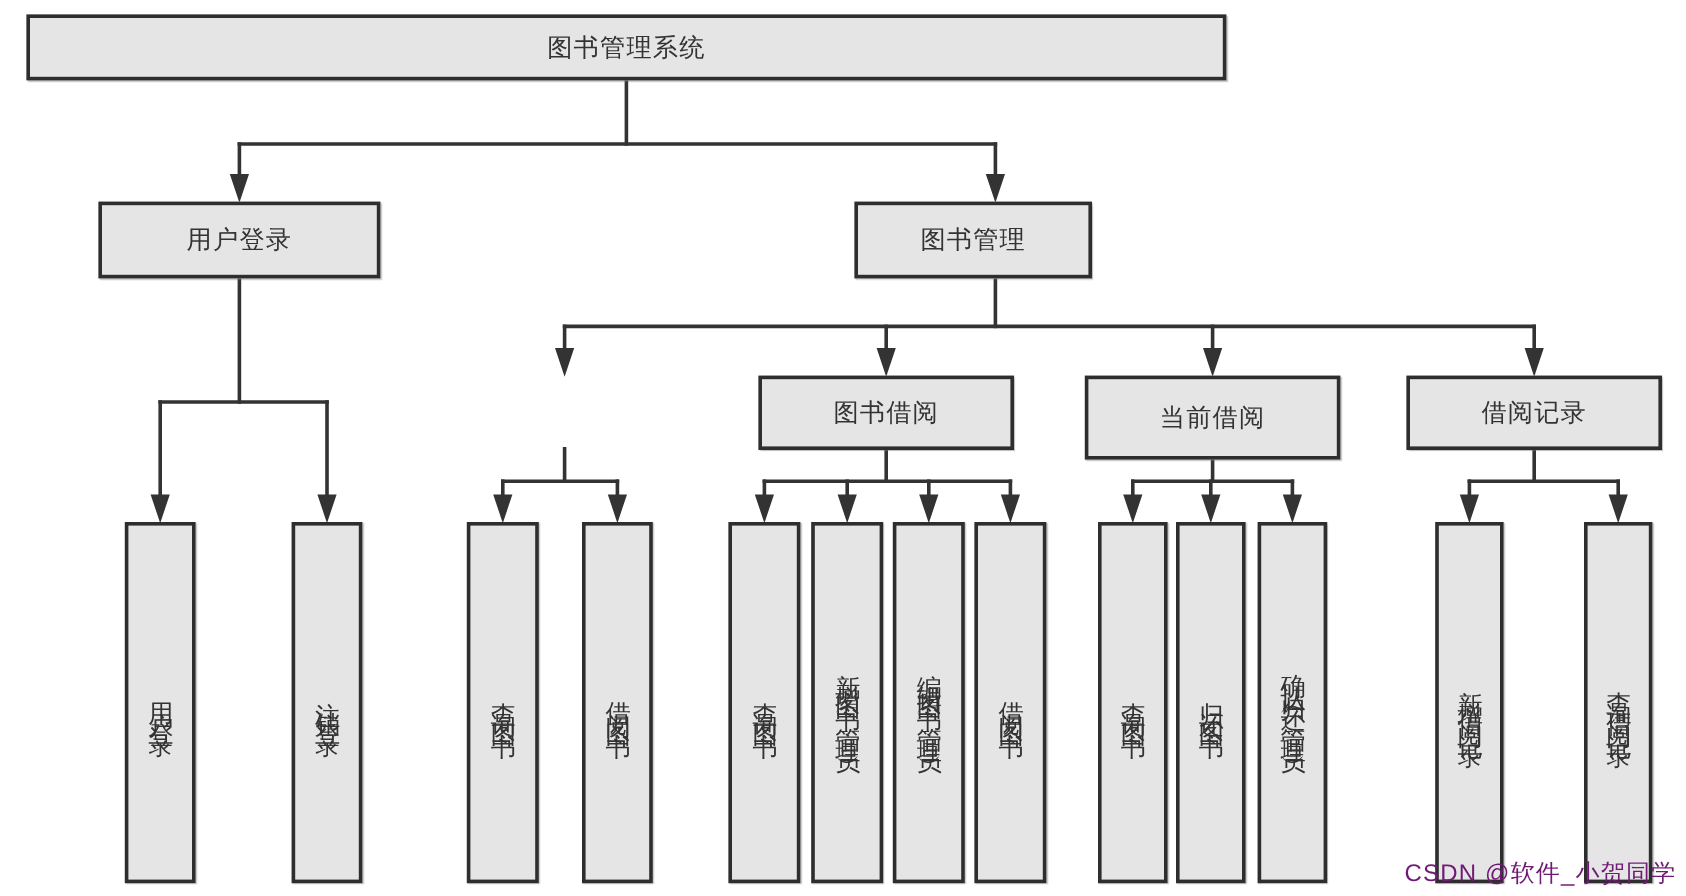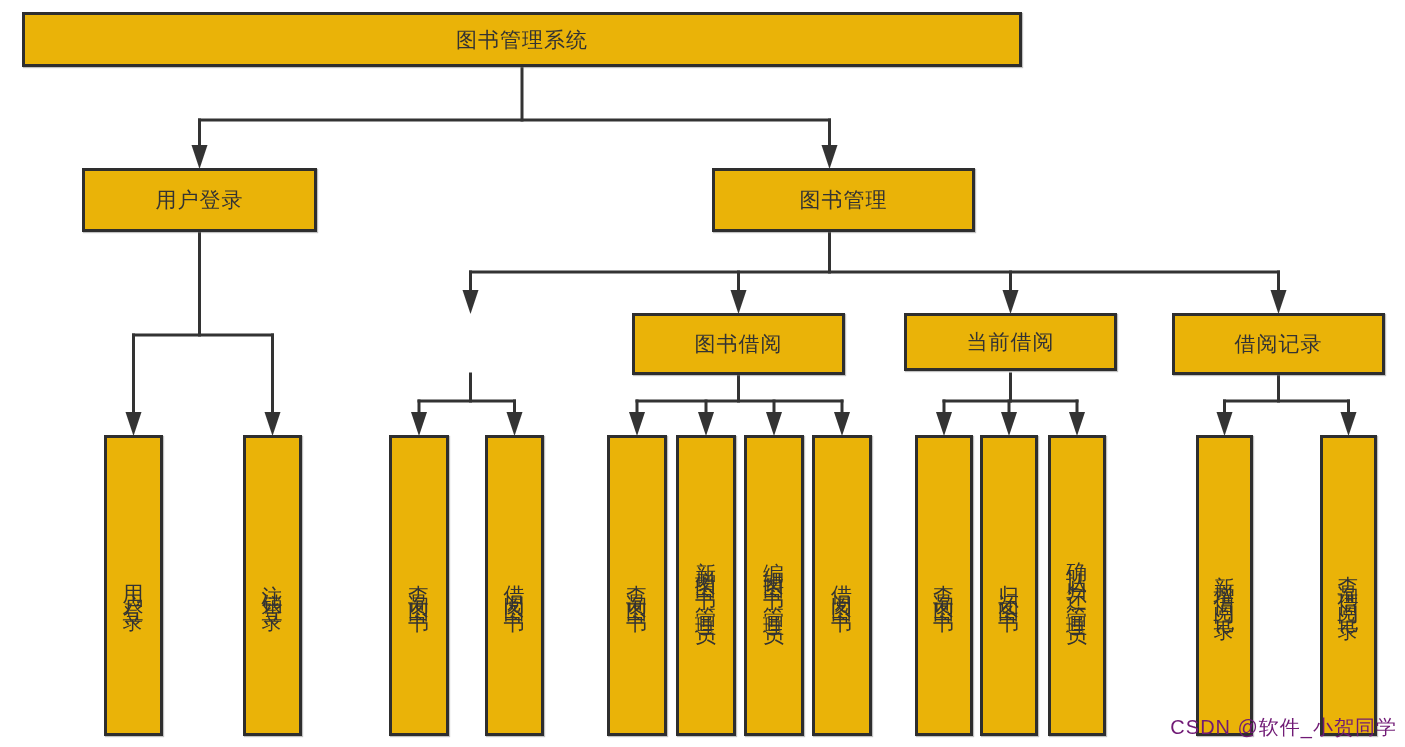--- a/index.html
+++ b/index.html
@@ -7,43 +7,43 @@
     position:relative;
     width:1405px;height:747px;
     background:#ffffff;
     font-family:"Liberation Sans",sans-serif;
     color:#333333;
     overflow:hidden;
   }
   #wires{position:absolute;left:0;top:0;z-index:0;}
   .node{
     position:absolute;
-    background:#eab308;
+    background:#e5e5e5;
     border:3px solid #2e2e2e;
     box-shadow:1px 1px 1px rgba(120,120,120,.45);
     box-sizing:border-box;
     display:flex;align-items:center;justify-content:center;
     z-index:1;
   }
   .hlabel{font-size:21px;letter-spacing:1px;white-space:nowrap;}
   .vnode span{
     writing-mode:vertical-rl;
     text-orientation:mixed;
     font-size:21px;
     letter-spacing:9px;
     line-height:1;
     white-space:nowrap;
   }
   
   #root-box      {left:22px;  top:12px;  width:1000px; height:55px;}
   #user-login-box{left:82px;  top:168px; width:235px;  height:64px;}
-  #book-mgmt-box {left:712px; top:168px; width:263px;  height:64px;}
+  #book-mgmt-box {left:712px; top:168px; width:198px;  height:64px;}
   #sec-new       {left:363px; top:313px; width:215px;  height:62px;}
   #sec-borrow    {left:632px; top:313px; width:213px;  height:62px;}
-  #sec-current   {left:904px; top:313px; width:213px;  height:58px;}
+  #sec-current   {left:904px; top:313px; width:213px;  height:70px;}
   #sec-record    {left:1172px;top:313px; width:213px;  height:62px;}
   .leaf{top:435px;height:301px;}
   #leaf-01{left:104px; width:59px;}
   #leaf-02{left:243px; width:59px;}
   #leaf-03{left:389px; width:60px;}
   #leaf-04{left:485px; width:59px;}
   #leaf-05{left:607px; width:60px;}
   #leaf-06{left:676px; width:60px;}
   #leaf-07{left:744px; width:60px;}
   #leaf-08{left:812px; width:60px;}

